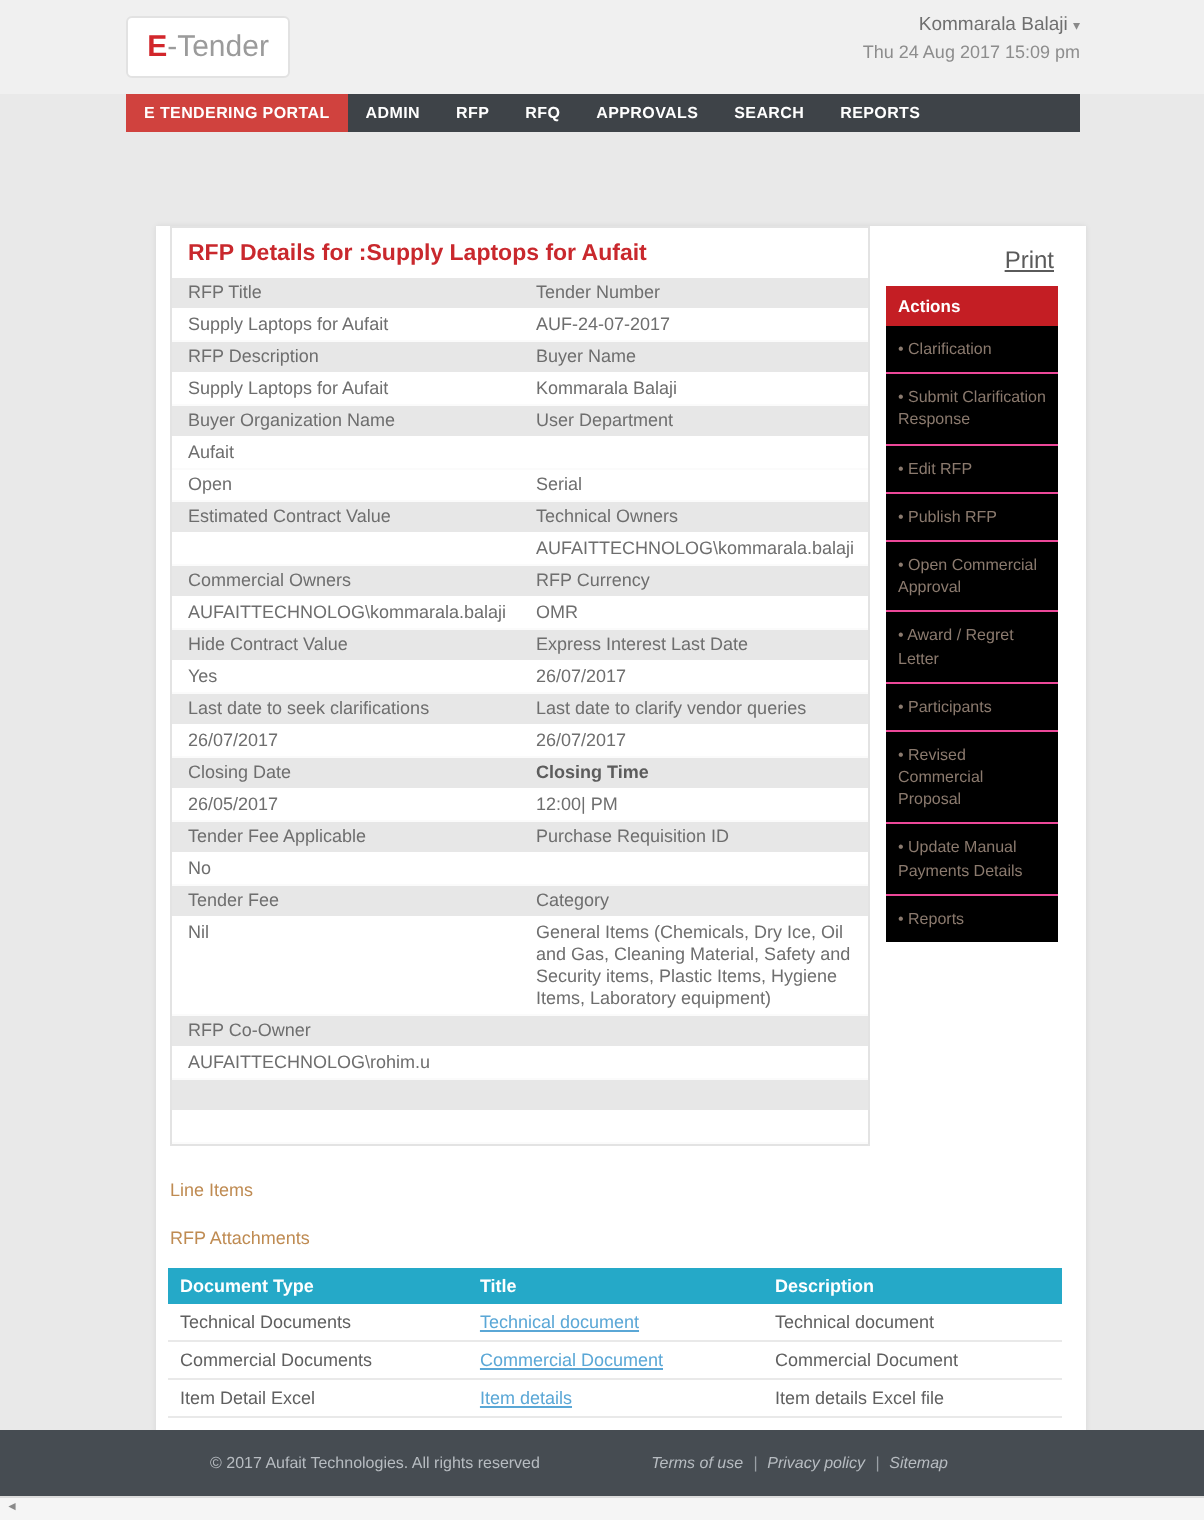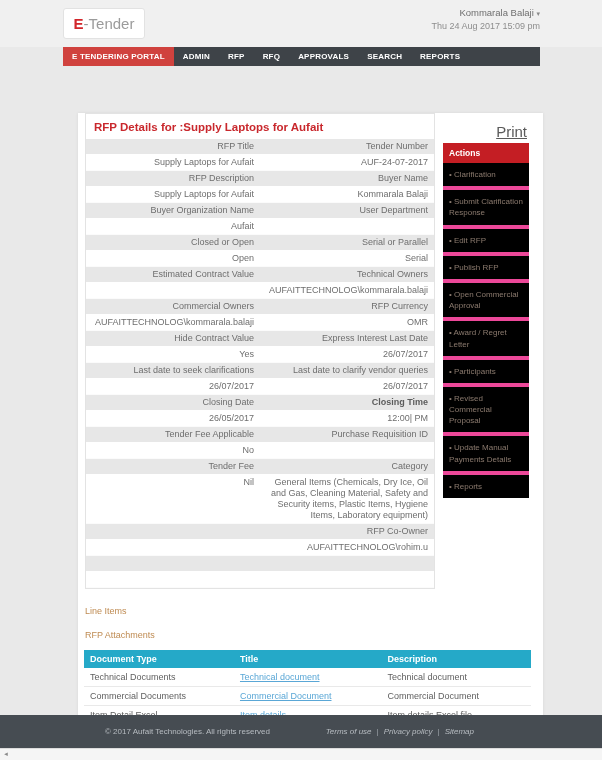--- a/index.html
+++ b/index.html
@@ -21,38 +21,38 @@
   
   .navbar { margin:0 62px 0 63px; height:19px; background:#3e4348; display:flex; }
   .nav-item { color:#fff; font-size:8px; font-weight:bold; padding:0 9px; display:flex;
               align-items:center; letter-spacing:.2px; cursor:pointer; white-space:nowrap; }
   .nav-item.active { background:#d0423e; }
 
   
   .content { height:649px; padding-top:19px; }
   .card { margin-left:78px; width:465px; height:628px; background:#fff;
           box-shadow:0 0 3px rgba(0,0,0,.08); position:relative; }
-  .print-link { position:absolute; top:10px; right:16px; font-size:15px; color:#5a5a5a;
+  .print-link { position:absolute; top:10px; right:16px; font-size:12px; color:#5a5a5a;
                 text-decoration:underline; cursor:pointer; }
 
   .details { margin:28px 0 0 7px; width:350px; border:1px solid #e3e3e3; }
   .details-title { color:#c9282d; font-weight:bold; font-size:11.5px; padding:7px 8px 6px 8px; }
   .drow { display:flex; }
   .drow.label { background:#e7e7e7; border-bottom:1px solid #fff; }
   .drow.value { background:#fff; border-bottom:1px solid #fbfbfb; }
   .dcell { width:50%; font-size:9px; line-height:11px; color:#6e6e6e; padding:2px 6px 2px 8px;
-           min-height:15px; word-wrap:break-word;text-align:right; }
+           min-height:15px; word-wrap:break-word; }
   .dcell.full { width:100%; }
   .dcell.bold { font-weight:bold; color:#5c5c5c; }
 
   
   .sidebar { position:absolute; left:365px; top:30px; width:86px; background:#000000; }
   .actions-header { background:#c41e24; color:#fff; font-size:8.5px; font-weight:bold; padding:5px 6px; }
   .action-item { padding:6px 6px; font-size:8px; line-height:1.4; color:#8b7a6e;
-                 border-bottom:4px solid #ec4899; cursor:pointer; }
+                 border-bottom:1px solid #ec4899; cursor:pointer; }
   .action-item:last-child { border-bottom:none; }
 
   
   .section-link { margin-left:7px; font-size:9px; color:#bf8b52; cursor:pointer; }
   .section-link.first { margin-top:17px; }
   .section-link.second { margin-top:14px; }
 
   
   .attach-table { margin:10px 0 0 6px; width:447px; }
   .attach-header { display:flex; background:#25a9c8; }
@@ -125,24 +125,20 @@
             <div class="dcell">Supply Laptops for Aufait</div>
             <div class="dcell">Kommarala Balaji</div>
           </div>
           <div class="drow label">
             <div class="dcell">Buyer Organization Name</div>
             <div class="dcell">User Department</div>
           </div>
           <div class="drow value">
             <div class="dcell">Aufait</div>
             <div class="dcell"></div>
-          </div>
-          <div class="drow label">
-            <div class="dcell">Closed or Open</div>
-            <div class="dcell">Serial or Parallel</div>
           </div>
           <div class="drow value">
             <div class="dcell">Open</div>
             <div class="dcell">Serial</div>
           </div>
           <div class="drow label">
             <div class="dcell">Estimated Contract Value</div>
             <div class="dcell">Technical Owners</div>
           </div>
           <div class="drow value">

